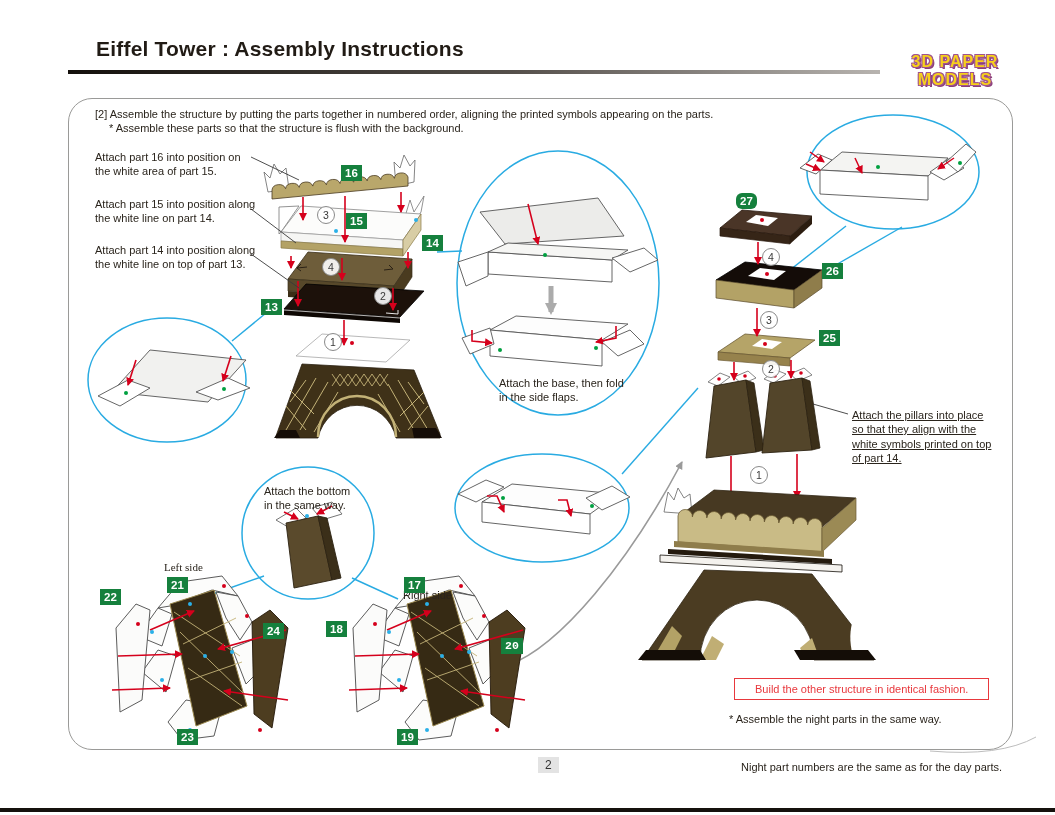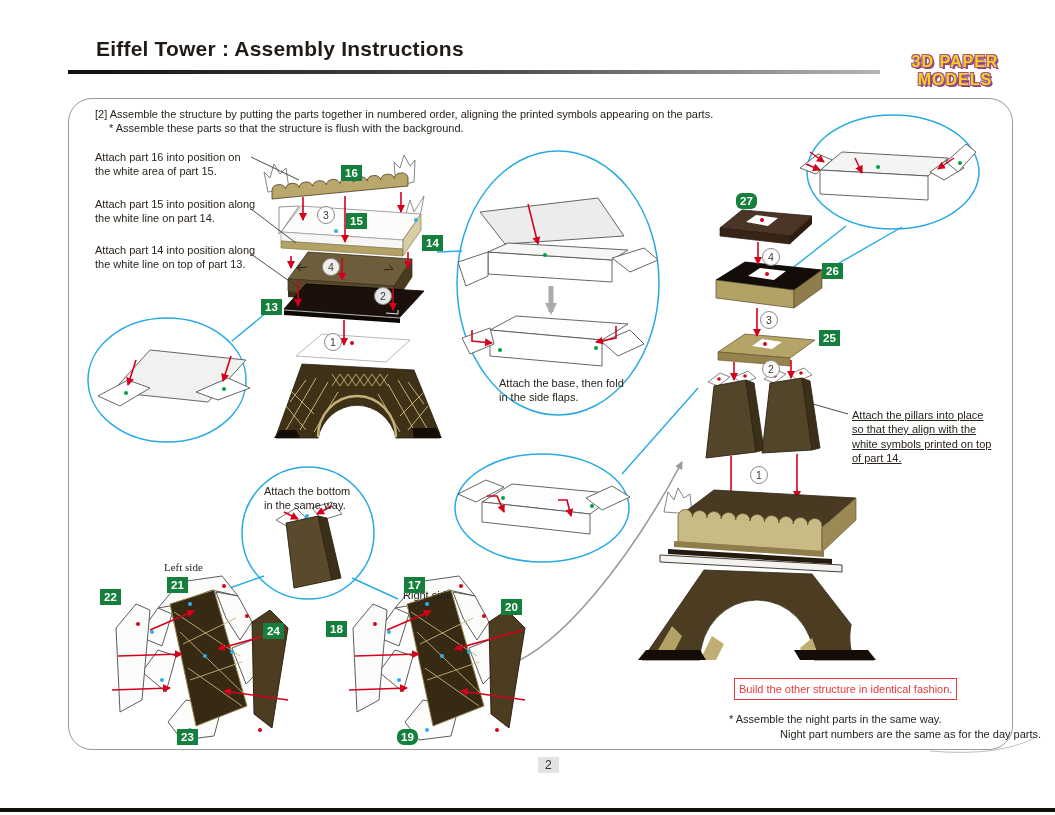--- a/index.html
+++ b/index.html
@@ -18,21 +18,21 @@
         text-shadow:-1px -1px 0 #a0538f,1px -1px 0 #a0538f,-1px 1px 0 #a0538f,
                     1px 1px 0 #a0538f,2px 2px 0 #8a4079;}
   .frame{position:absolute;left:68px;top:98px;width:943px;height:650px;
          border:1.5px solid #9a9a98;border-radius:24px;}
   .badge{position:absolute;background:#15803d;color:#fff;font-weight:bold;
          font-size:11.5px;line-height:14px;padding:1px 4px;min-width:12px;text-align:center;}
   .step{position:absolute;width:16px;height:16px;border:1.3px solid #8a8a8a;border-radius:50%;
         background:rgba(255,255,255,.9);color:#3a3a3a;font-size:10.5px;
         display:flex;align-items:center;justify-content:center;}
   .redbox{position:absolute;left:734px;top:678px;border:1.5px solid #e8383d;color:#e8383d;
-          font-size:11px;padding:4px 4px;background:#fff;text-align:right;}
+          font-size:11px;padding:4px 20px;background:#fff;text-align:right;}
   .pagenum{position:absolute;left:538px;top:757px;background:#e3e3e3;color:#333;
            font-size:12px;padding:1px 7px;}
   .botbar{position:absolute;left:0;top:808px;width:1055px;height:4px;background:#15110d;}
   svg{position:absolute;left:0;top:0;}
 </style>
 </head>
 <body>
 
 <svg width="1055" height="815" viewBox="0 0 1055 815">
   <defs>
@@ -309,34 +309,34 @@
 <span class="badge" style="left:341px;top:165px;">16</span>
 <span class="badge" style="left:346px;top:213px;">15</span>
 <span class="badge" style="left:422px;top:235px;">14</span>
 <span class="badge" style="left:261px;top:299px;">13</span>
 <span class="badge" style="left:167px;top:577px;">21</span>
 <span class="badge" style="left:100px;top:589px;">22</span>
 <span class="badge" style="left:263px;top:623px;">24</span>
 <span class="badge" style="left:177px;top:729px;">23</span>
 <span class="badge" style="left:404px;top:577px;">17</span>
 <span class="badge" style="left:326px;top:621px;">18</span>
-<span class="badge" style="left:501px;top:599px;">20</span>
-<span class="badge" style="left:397px;top:729px;border-radius:7px;">19</span>
+<span class="badge" style="left:501px;top:638px;font-family:Liberation Mono, monospace;">20</span>
+<span class="badge" style="left:397px;top:729px;">19</span>
 <span class="badge" style="left:736px;top:193px;border-radius:6px;">27</span>
 <span class="badge" style="left:822px;top:263px;">26</span>
 <span class="badge" style="left:819px;top:330px;">25</span>
 
 <span class="step" style="left:317px;top:206px;">3</span>
 <span class="step" style="left:322px;top:258px;">4</span>
 <span class="step" style="left:374px;top:287px;">2</span>
 <span class="step" style="left:324px;top:333px;">1</span>
 
 <span class="step" style="left:762px;top:248px;">4</span>
 <span class="step" style="left:760px;top:311px;">3</span>
 <span class="step" style="left:762px;top:360px;">2</span>
 <span class="step" style="left:750px;top:466px;">1</span>
 
 <div class="redbox">Build the other structure in identical fashion.</div>
 <div class="txt" style="left:729px;top:712px;">* Assemble the night parts in the same way.</div>
-<div class="txt" style="left:741px;top:727px;margin-left:39px;">Night part numbers are the same as for the day parts.</div>
+<div class="txt" style="left:741px;top:760px;">Night part numbers are the same as for the day parts.</div>
 
 <div class="pagenum">2</div>
 <div class="botbar"></div>
 
 </body></html>

